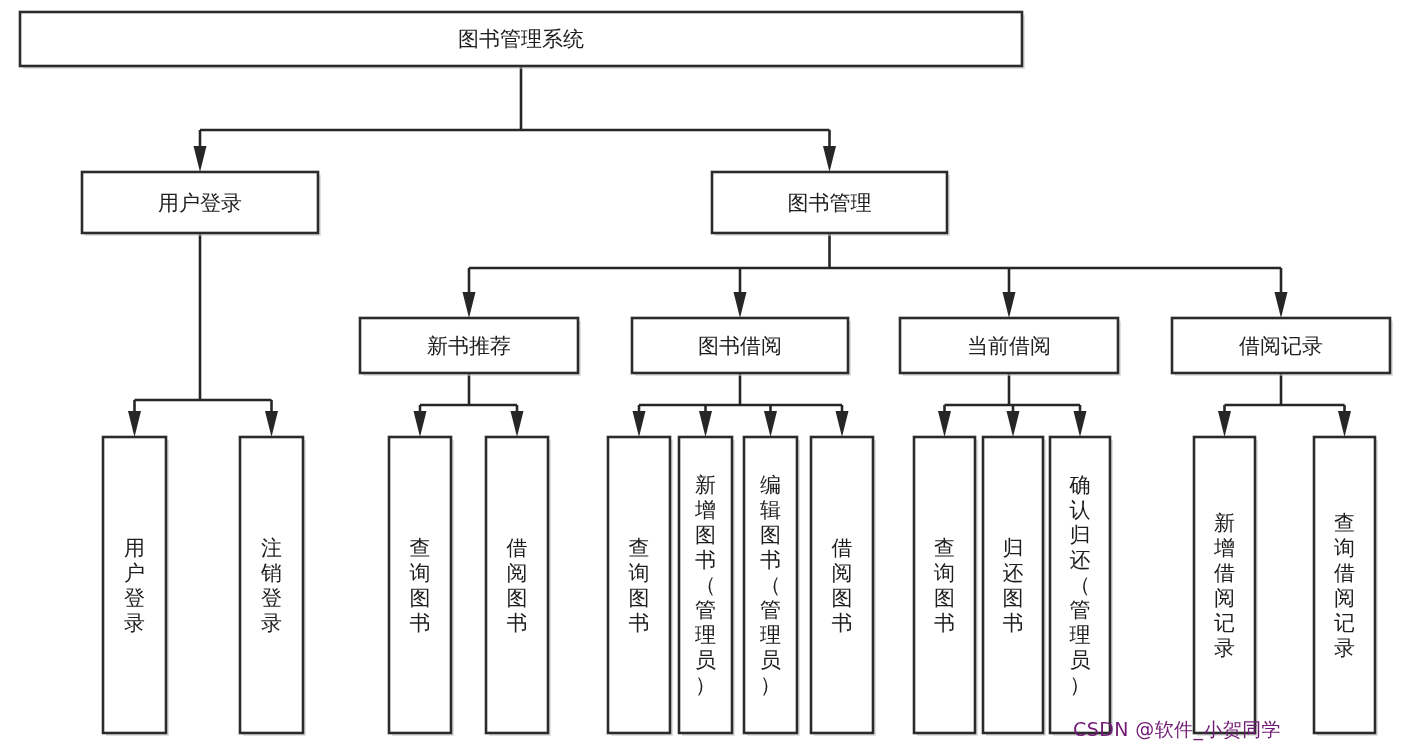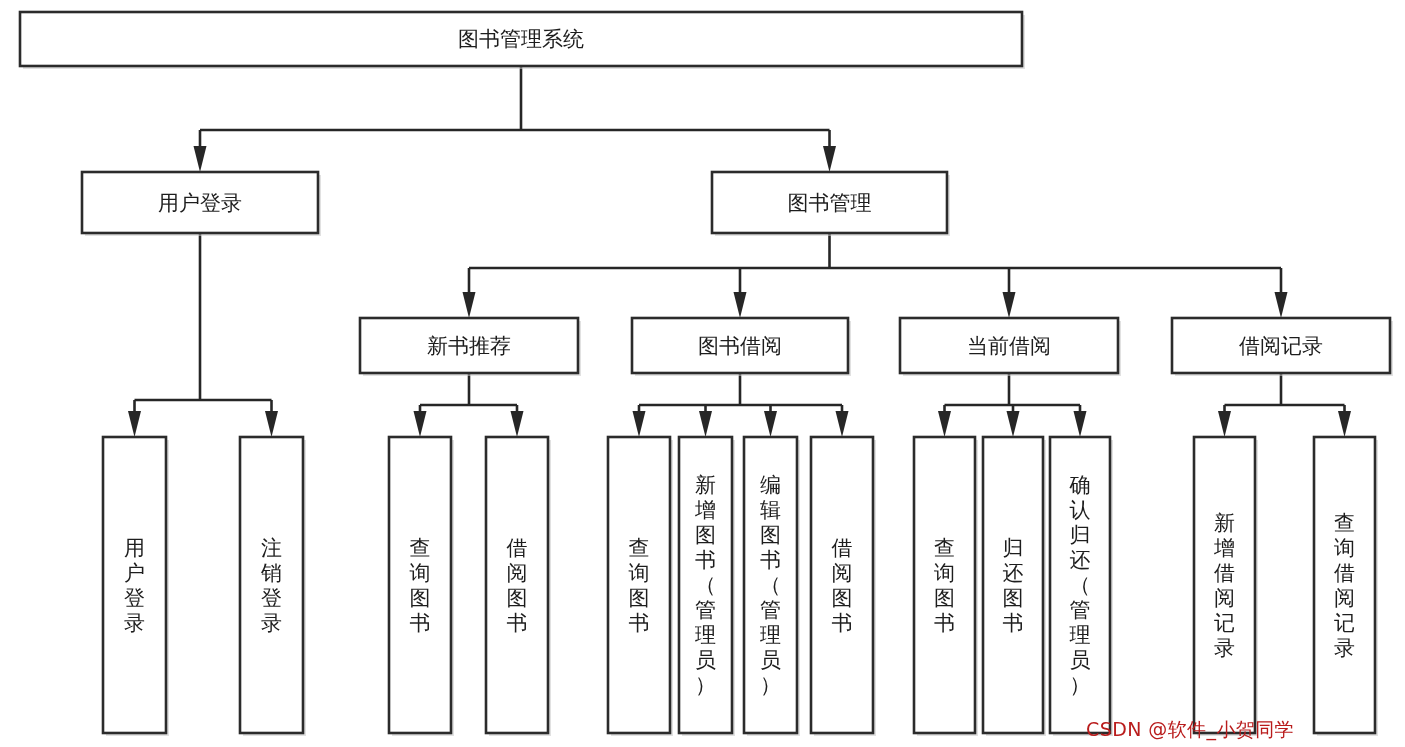--- a/index.html
+++ b/index.html
@@ -55,25 +55,25 @@
     dominant-baseline: middle;
   }
   .node-label-vertical {
     fill: #1d1d1d;
     font-family: "DejaVu Sans", "Liberation Sans", sans-serif;
     font-size: 21px;
     text-anchor: middle;
   }
   .watermark {
     position: absolute;
-    right: 12px;
+    right: 25px;
     bottom: 4px;
     font-family: "DejaVu Sans", "Liberation Sans", sans-serif;
     font-size: 19px;
-    color: #b91c1c;
+    color: #701a75;
     letter-spacing: 0.4px;
     white-space: nowrap;
     user-select: none;
   }
 </style>
 </head>
 <body>
 
 <div id="diagram-root">
   <svg class="diagram-canvas" viewBox="0 0 1405 747" xmlns="http://www.w3.org/2000/svg">

